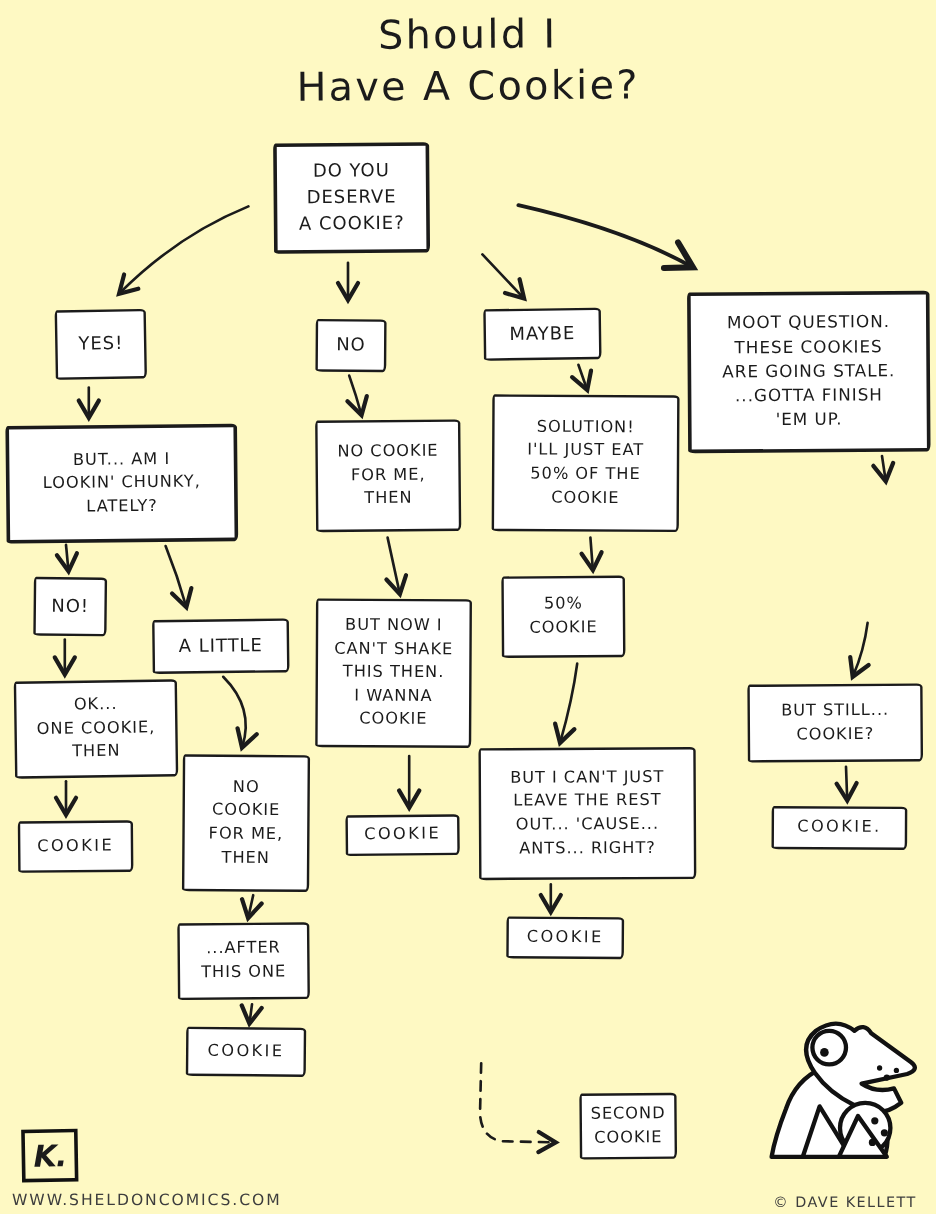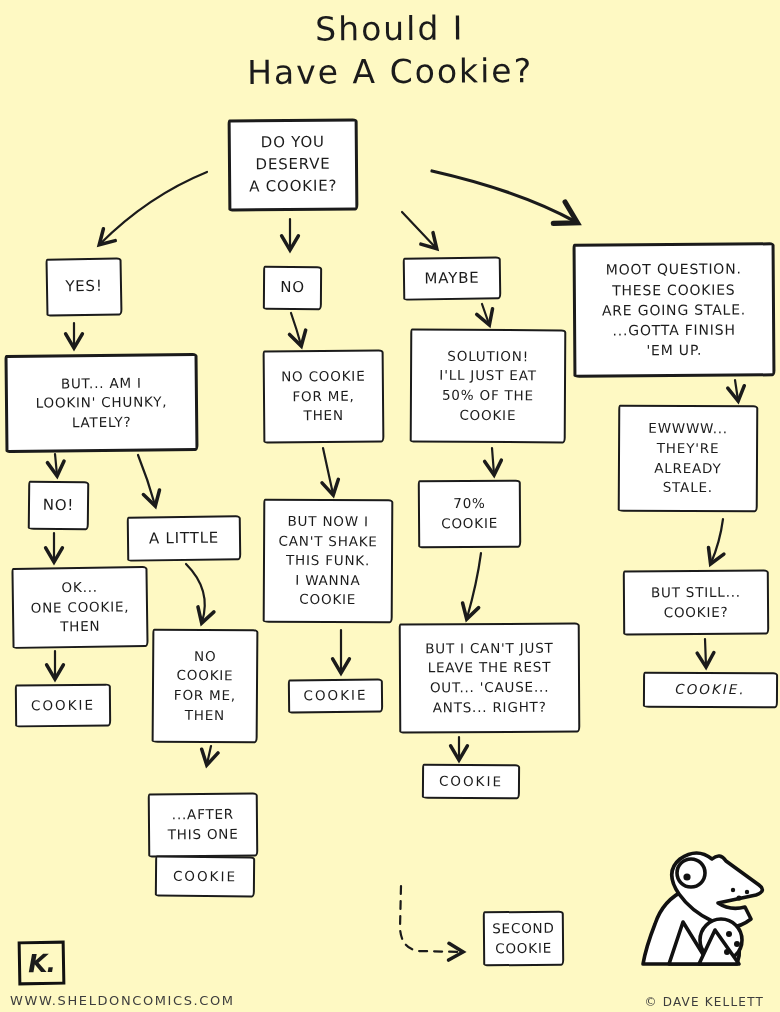--- a/index.html
+++ b/index.html
@@ -90,57 +90,53 @@
   <div class="node big" style="left:28px;top:481px;width:61px;height:49px;transform:rotate(0.6deg);text-align:right;">NO!</div>
   <div class="node" style="left:12px;top:567px;width:136px;height:81px;transform:rotate(-0.8deg);">OK...
 ONE COOKIE,
 THEN</div>
   <div class="node" style="left:15px;top:684px;width:96px;height:43px;transform:rotate(-0.5deg);letter-spacing:2px;">COOKIE</div>
   <div class="node big" style="left:127px;top:516px;width:114px;height:45px;transform:rotate(-0.7deg);">A LITTLE</div>
   <div class="node" style="left:152px;top:629px;width:106px;height:114px;transform:rotate(0.4deg);">NO
 COOKIE
 FOR ME,
 THEN</div>
-  <div class="node" style="left:148px;top:793px;width:110px;height:64px;transform:rotate(-0.5deg);">...AFTER
+  <div class="node" style="left:148px;top:769px;width:110px;height:64px;transform:rotate(-0.5deg);">...AFTER
 THIS ONE</div>
   <div class="node" style="left:155px;top:856px;width:100px;height:41px;transform:rotate(0.5deg);letter-spacing:2px;">COOKIE</div>
   <div class="node big" style="left:263px;top:266px;width:59px;height:44px;transform:rotate(0.4deg);">NO</div>
   <div class="node" style="left:263px;top:350px;width:121px;height:93px;transform:rotate(-0.5deg);">NO COOKIE
 FOR ME,
 THEN</div>
   <div class="node" style="left:263px;top:499px;width:130px;height:124px;transform:rotate(0.3deg);">BUT NOW I
 CAN'T SHAKE
-THIS FUNK.
+THIS THEN.
 I WANNA
 COOKIE</div>
   <div class="node" style="left:288px;top:679px;width:95px;height:34px;transform:rotate(-0.6deg);letter-spacing:2px;">COOKIE</div>
   <div class="node big" style="left:403px;top:257px;width:98px;height:43px;transform:rotate(-0.8deg);">MAYBE</div>
   <div class="node" style="left:398px;top:329px;width:156px;height:114px;transform:rotate(0.3deg);margin-left:12px;">SOLUTION!
 I'LL JUST EAT
 50% OF THE
 COOKIE</div>
-  <div class="node" style="left:418px;top:480px;width:103px;height:68px;transform:rotate(-0.4deg);">70%
+  <div class="node" style="left:418px;top:480px;width:103px;height:68px;transform:rotate(-0.4deg);">50%
 COOKIE</div>
   <div class="node" style="left:399px;top:623px;width:181px;height:110px;transform:rotate(-0.3deg);">BUT I CAN'T JUST
 LEAVE THE REST
 OUT... 'CAUSE...
 ANTS... RIGHT?</div>
   <div class="node" style="left:422px;top:764px;width:98px;height:35px;transform:rotate(0.4deg);letter-spacing:2px;">COOKIE</div>
   <div class="node thick" style="left:573px;top:243px;width:202px;height:134px;transform:rotate(-0.4deg);font-size:14px;">MOOT QUESTION.
 THESE COOKIES
 ARE GOING STALE.
 ...GOTTA FINISH
 'EM UP.</div>
-  <div class="node" style="left:618px;top:405px;width:140px;height:107px;transform:rotate(0.3deg);">EWWWW...
-THEY'RE
-ALREADY
-STALE.</div>
   <div class="node" style="left:623px;top:570px;width:146px;height:65px;transform:rotate(-0.4deg);">BUT STILL...
 COOKIE?</div>
-  <div class="node" style="left:643px;top:672px;width:135px;height:36px;transform:rotate(0.3deg);letter-spacing:2px;font-style:italic;">COOKIE.</div>
+  <div class="node" style="left:643px;top:672px;width:113px;height:36px;transform:rotate(0.3deg);letter-spacing:2px;">COOKIE.</div>
   <div class="node" style="left:483px;top:911px;width:81px;height:55px;transform:rotate(-0.5deg);">SECOND
 COOKIE</div>
 
   <svg class="duck" viewBox="0 0 142 128">
     <g fill="#ffffff" stroke="#111111" stroke-width="3.6" stroke-linejoin="round" stroke-linecap="round">
       <path d="M52 40 Q30 50 22 74 Q13 97 10 114 L104 114 Q110 97 102 82"></path>
       <path d="M46 44 Q31 22 47 9 Q64 -3 79 9 Q87 2 93 11 L126 35 Q134 41 123 45 L85 53 Q97 61 112 57 L118 69 Q99 84 79 71 Q58 61 46 44"></path>
       <circle cx="58" cy="23" r="14"></circle>
       <circle cx="54" cy="27" r="3.6" fill="#111111" stroke="none"></circle>
       <path d="M50 72 L76 114 L36 114 Z"></path>

